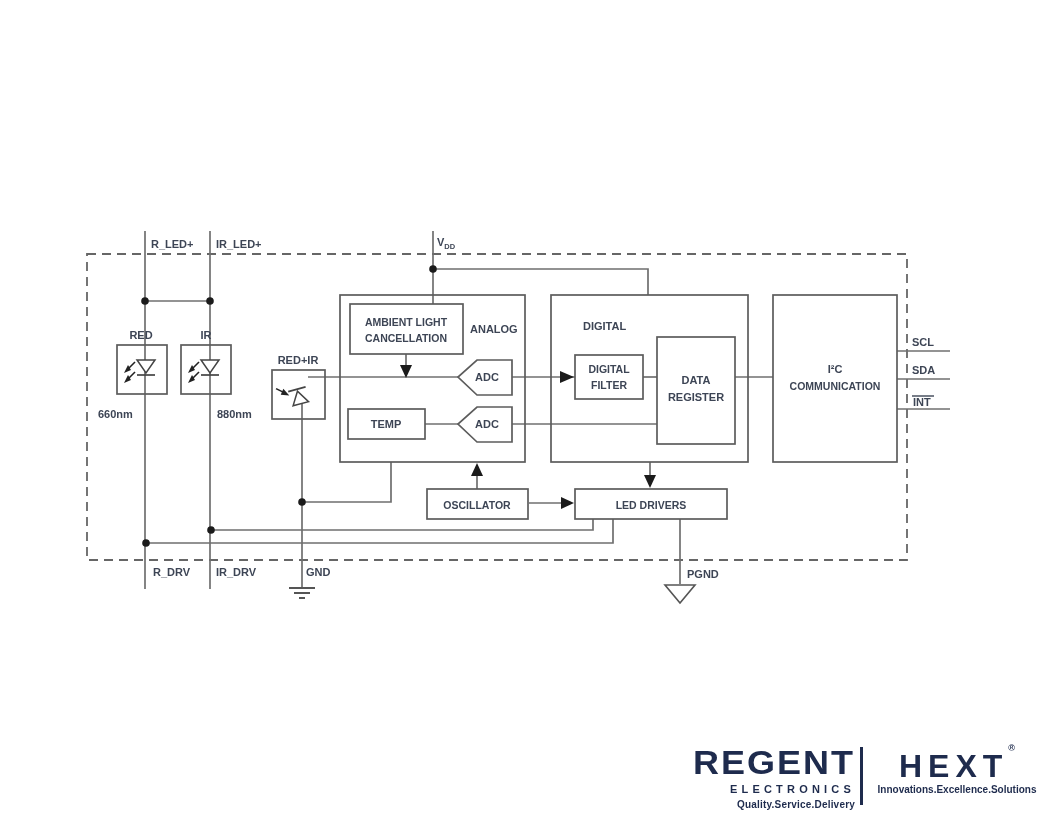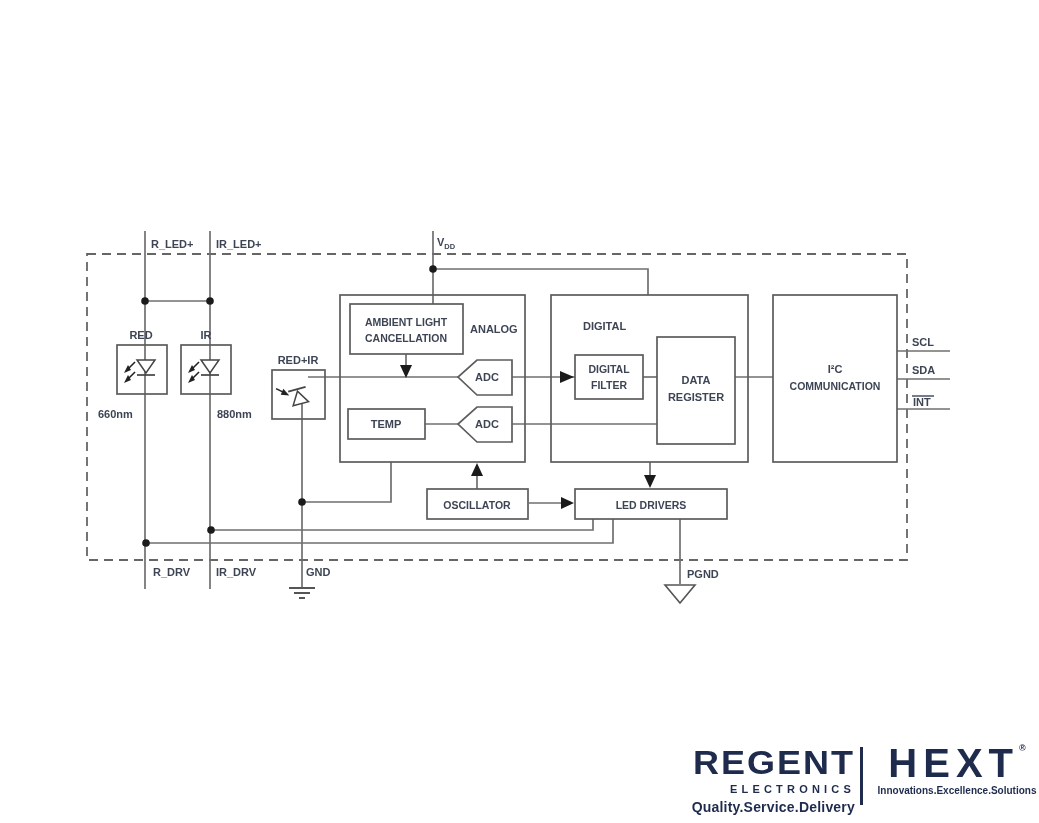--- a/index.html
+++ b/index.html
@@ -11,24 +11,24 @@
   svg text{
     font-family:"Liberation Sans",sans-serif;
     font-weight:bold;
     fill:#3d4555;
   }
   
   .logo{position:absolute;left:683px;top:727px;width:360px;height:92px;color:#1e2b4d;}
   .regent{position:absolute;left:0;top:6px;width:172px;text-align:right;}
   .regent-brand{font-size:36px;font-weight:800;letter-spacing:2px;line-height:1;transform:scaleY(.92);}
   .regent-sub{font-size:11px;font-weight:700;letter-spacing:4.2px;margin-top:2px;white-space:nowrap;}
-  .regent-tag{font-size:14px;font-weight:600;letter-spacing:.2px;margin-top:4px;}
+  .regent-tag{font-size:10px;font-weight:600;letter-spacing:.2px;margin-top:4px;}
   .logo-divider{position:absolute;left:177px;top:8px;width:3px;height:58px;background:#1e2b4d;}
   .hext{position:absolute;left:190px;top:4px;width:168px;text-align:center;}
-  .hext-brand{font-size:40px;font-weight:800;letter-spacing:6px;line-height:1;}
+  .hext-brand{font-size:32px;font-weight:800;letter-spacing:6px;line-height:1;}
   .hext-reg{font-size:9px;vertical-align:26px;font-weight:700;}
   .hext-tag{font-size:10px;font-weight:600;margin-top:2px;white-space:nowrap;}
 </style>
 </head>
 <body>
 
 <div class="stage">
 
 <svg width="1039" height="823" viewBox="0 0 1039 823">
 

